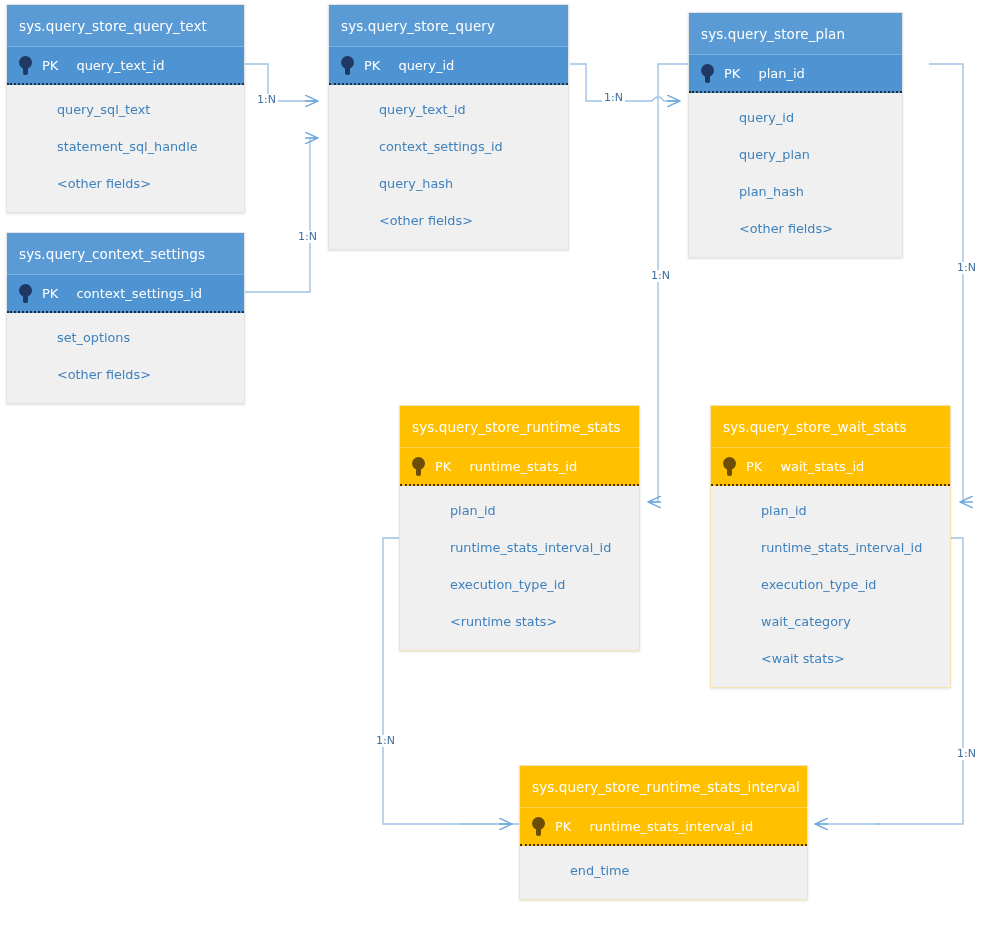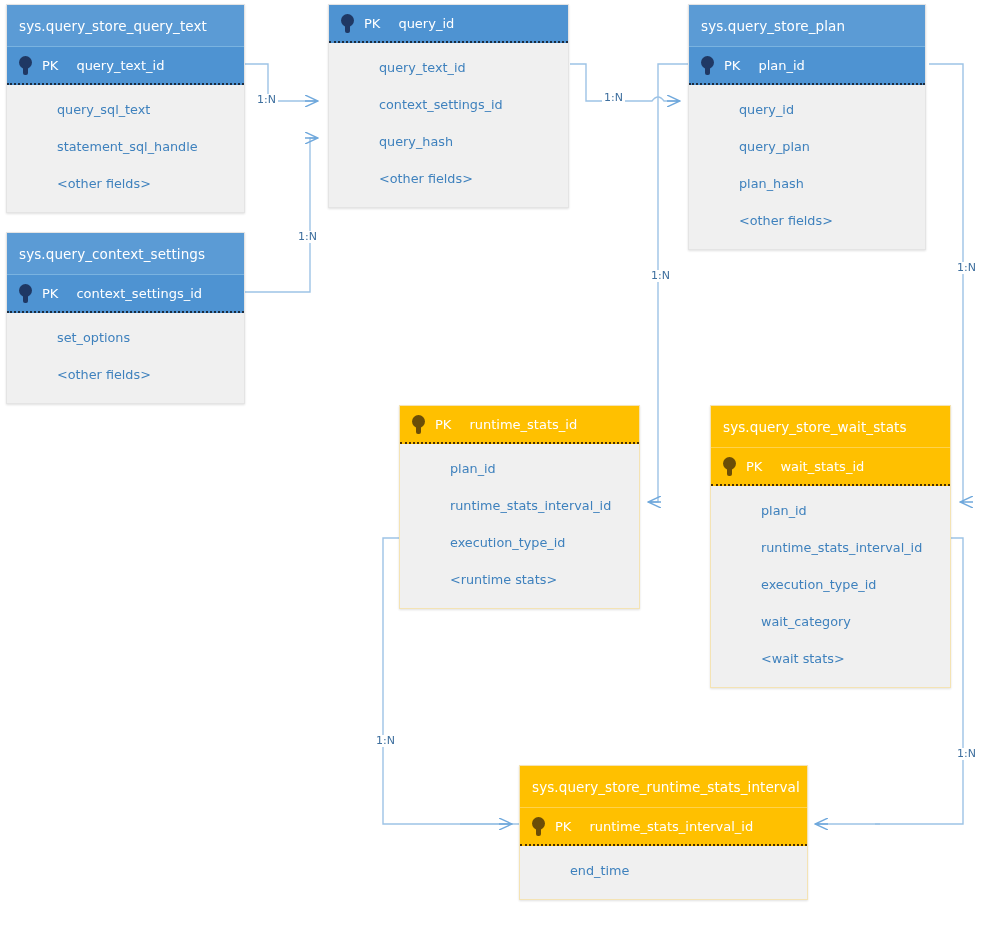--- a/index.html
+++ b/index.html
@@ -138,37 +138,38 @@
       <span class="pklabel" style="margin-left:18px">query_text_id</span>
     </div>
     <div class="fields">
       <div class="field">query_sql_text</div>
       <div class="field">statement_sql_handle</div>
       <div class="field">&lt;other fields&gt;</div>
     </div>
   </div>
 
   <div class="entity blue" style="left:328px;top:4px;width:241px;">
+    <div class="title">sys.query_store_query</div>
     <div class="pkrow">
       <span class="keyicon">
           <span class="head"></span>
           <span class="stem"></span>
         </span>
       <span class="pklabel">PK</span>
       <span class="pklabel" style="margin-left:18px">query_id</span>
     </div>
     <div class="fields">
       <div class="field">query_text_id</div>
       <div class="field">context_settings_id</div>
       <div class="field">query_hash</div>
       <div class="field">&lt;other fields&gt;</div>
     </div>
   </div>
 
-  <div class="entity blue" style="left:688px;top:4px;width:238px;">
+  <div class="entity blue" style="left:688px;top:12px;width:215px;">
     <div class="title">sys.query_store_plan</div>
     <div class="pkrow">
       <span class="keyicon">
           <span class="head"></span>
           <span class="stem"></span>
         </span>
       <span class="pklabel">PK</span>
       <span class="pklabel" style="margin-left:18px">plan_id</span>
     </div>
     <div class="fields">
@@ -189,20 +190,21 @@
       <span class="pklabel">PK</span>
       <span class="pklabel" style="margin-left:18px">context_settings_id</span>
     </div>
     <div class="fields">
       <div class="field">set_options</div>
       <div class="field">&lt;other fields&gt;</div>
     </div>
   </div>
 
   <div class="entity orange" style="left:399px;top:405px;width:241px;">
+    <div class="title">sys.query_store_runtime_stats</div>
     <div class="pkrow">
       <span class="keyicon">
           <span class="head"></span>
           <span class="stem"></span>
         </span>
       <span class="pklabel">PK</span>
       <span class="pklabel" style="margin-left:18px">runtime_stats_id</span>
     </div>
     <div class="fields">
       <div class="field">plan_id</div>

